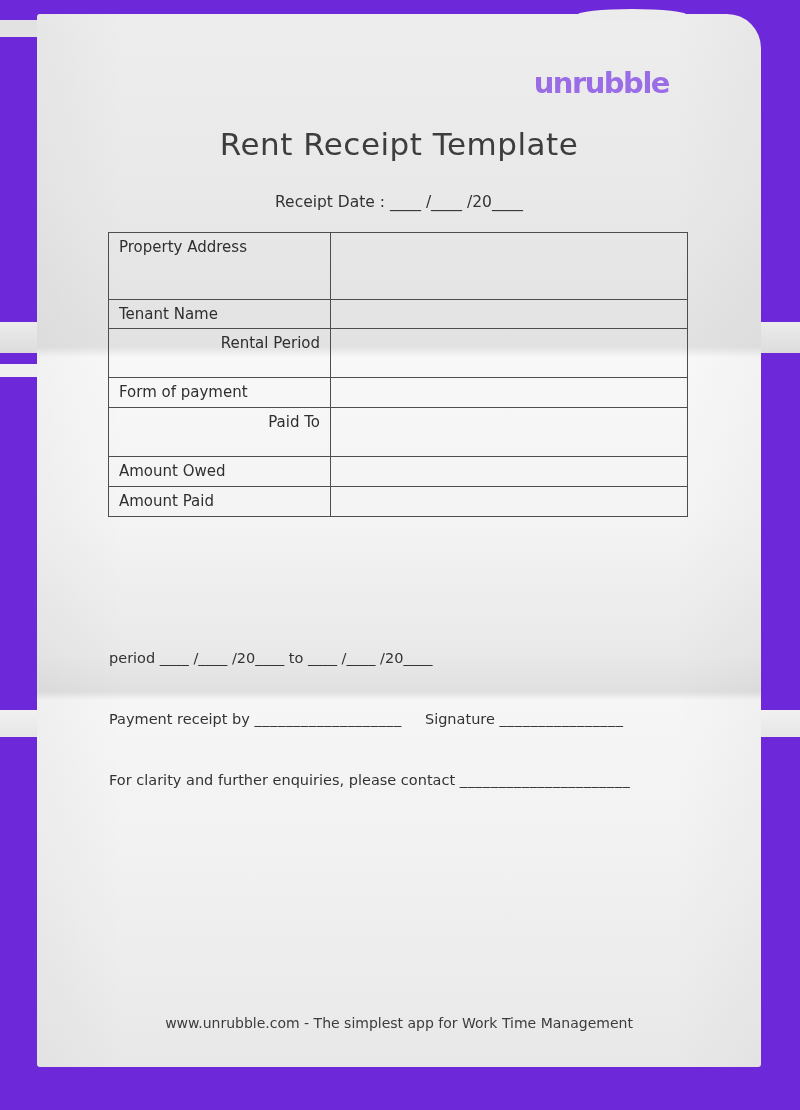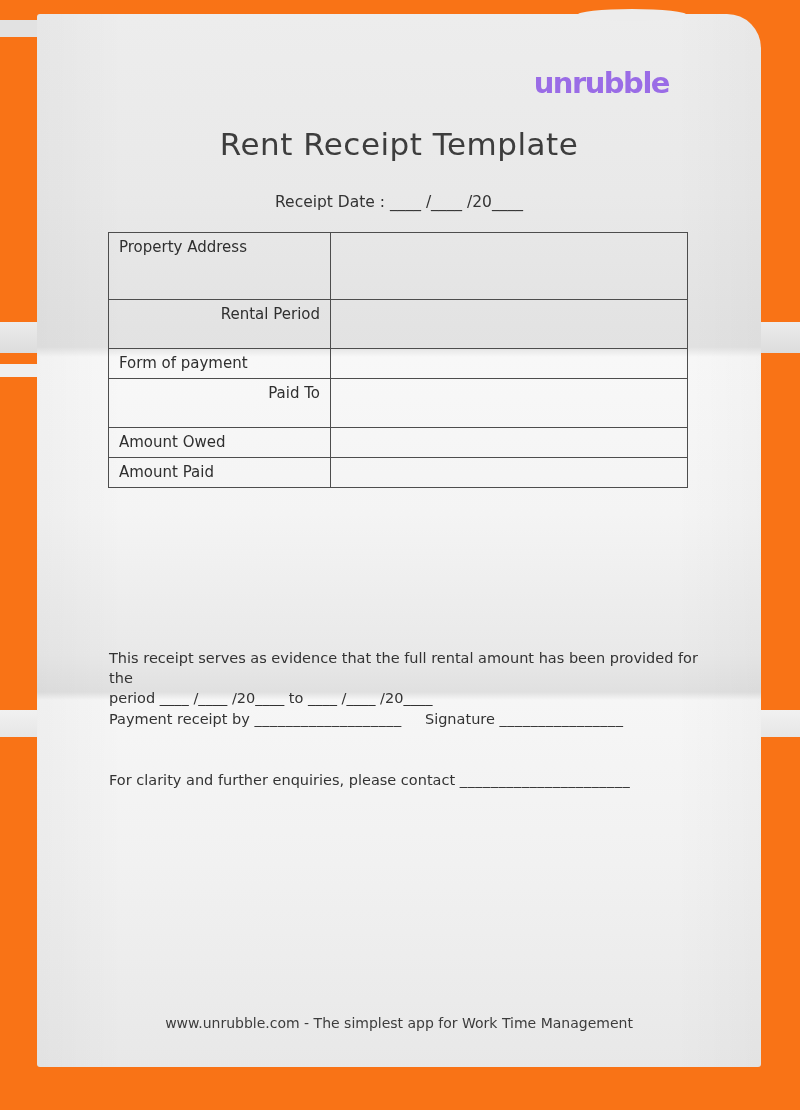--- a/index.html
+++ b/index.html
@@ -1,17 +1,17 @@
 <!DOCTYPE html>
 <html><head>
 <meta charset="utf-8">
 <style>
   html,body{margin:0;padding:0;background:#000;}
   body{width:800px;height:1110px;font-family:"DejaVu Sans","Liberation Sans",sans-serif;}
-  .stage{position:relative;width:800px;height:1110px;overflow:hidden;background:#f97316;}
+  .stage{position:relative;width:800px;height:1110px;overflow:hidden;background:#6d28d9;}
 
   
   .band{position:absolute;left:0;}
   .band-top-left{top:20px;width:37px;height:17px;background:#e2e2e2;}
   .band-mid{top:322px;width:100%;height:31px;background:linear-gradient(180deg,#ececec,#dcdcdc);}
   .band-mid-2{top:364px;width:37px;height:13px;background:#efefef;}
   .band-low{top:710px;width:100%;height:27px;background:linear-gradient(180deg,#f1f1f1,#e6e6e6);}
 
   .paper{
     position:absolute;left:37px;top:14px;width:724px;height:1053px;z-index:2;
@@ -66,20 +66,24 @@
     <table class="receipt-table">
       <colgroup>
           <col class="col-label">
           <col>
         </colgroup>
       <tbody>
           <tr class="h68">
         <td>Property Address</td>
         <td></td>
       </tr>
+      <tr class="h30">
+        <td>Tenant Name</td>
+        <td></td>
+      </tr>
       <tr class="h50">
         <td>Rental Period</td>
         <td></td>
       </tr>
       <tr class="h31">
         <td>Form of payment</td>
         <td></td>
       </tr>
       <tr class="h50">
         <td>Paid To</td>
@@ -90,21 +94,20 @@
         <td></td>
       </tr>
       <tr class="h31">
         <td>Amount Paid</td>
         <td></td>
       </tr>
     </tbody>
       </table>
 
     <div class="evidence">
-      <div>This receipt serves as evidence that the full rental amount has been provided for the</div>
       <div>period ____ /____ /20____ to ____ /____ /20____</div>
     </div>
 
     <div class="sign-line">
       <span>Payment receipt by</span>
       <span class="blank">___________________</span>
       <span class="gap"></span>
       <span>Signature</span>
       <span class="blank">________________</span>
     </div>

